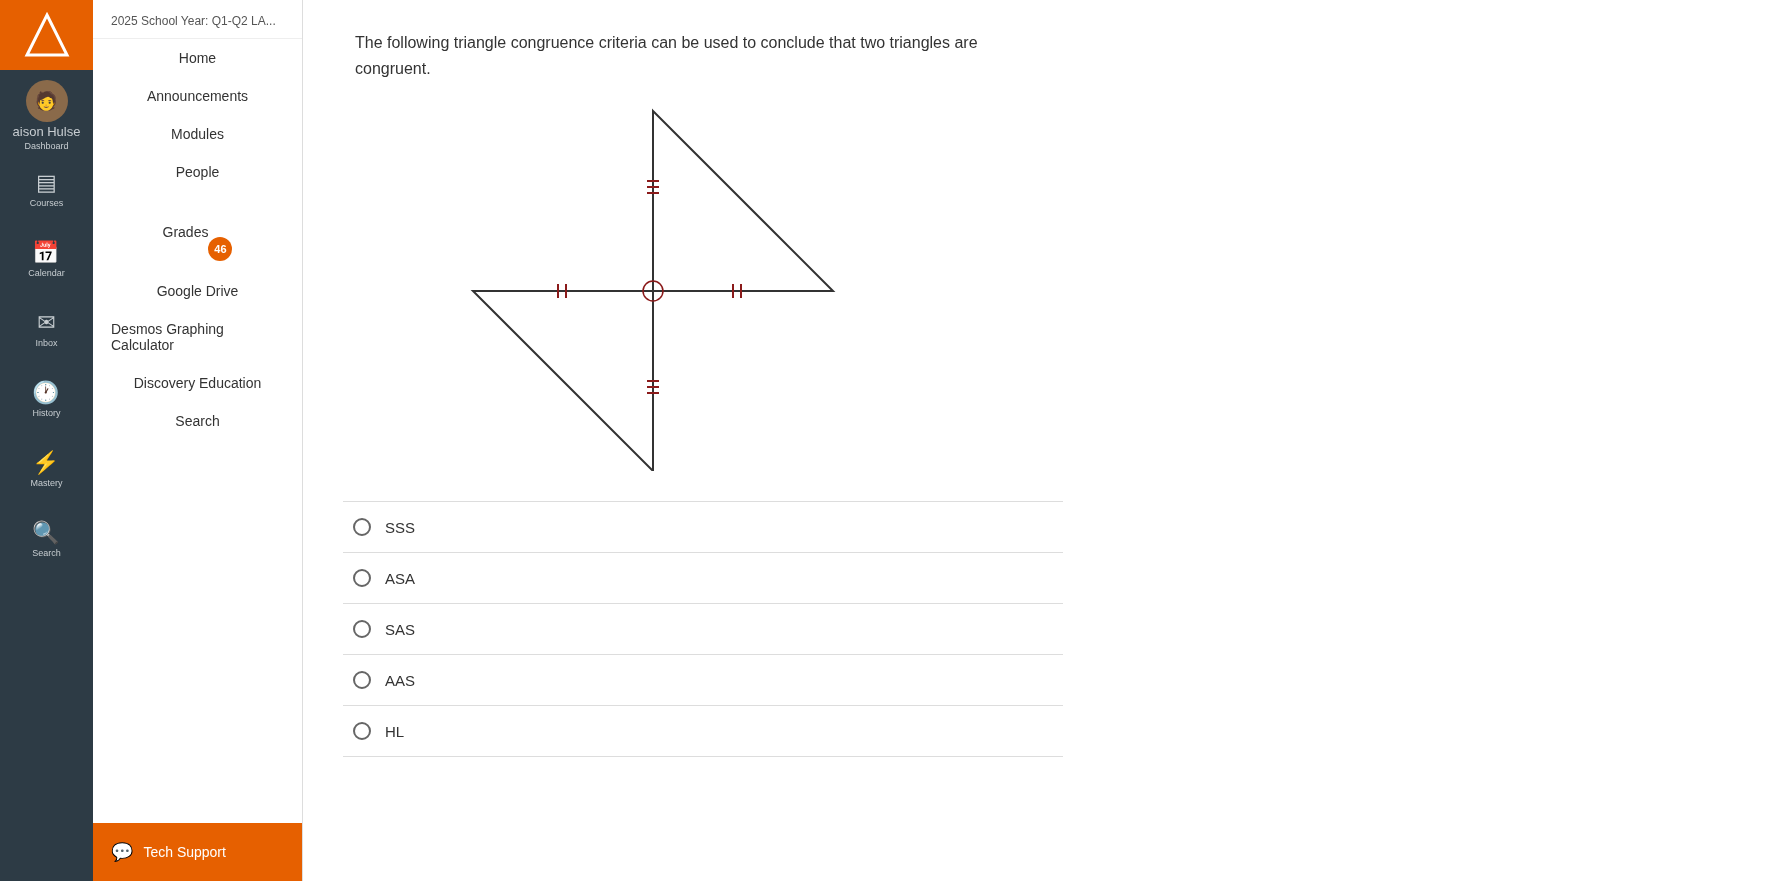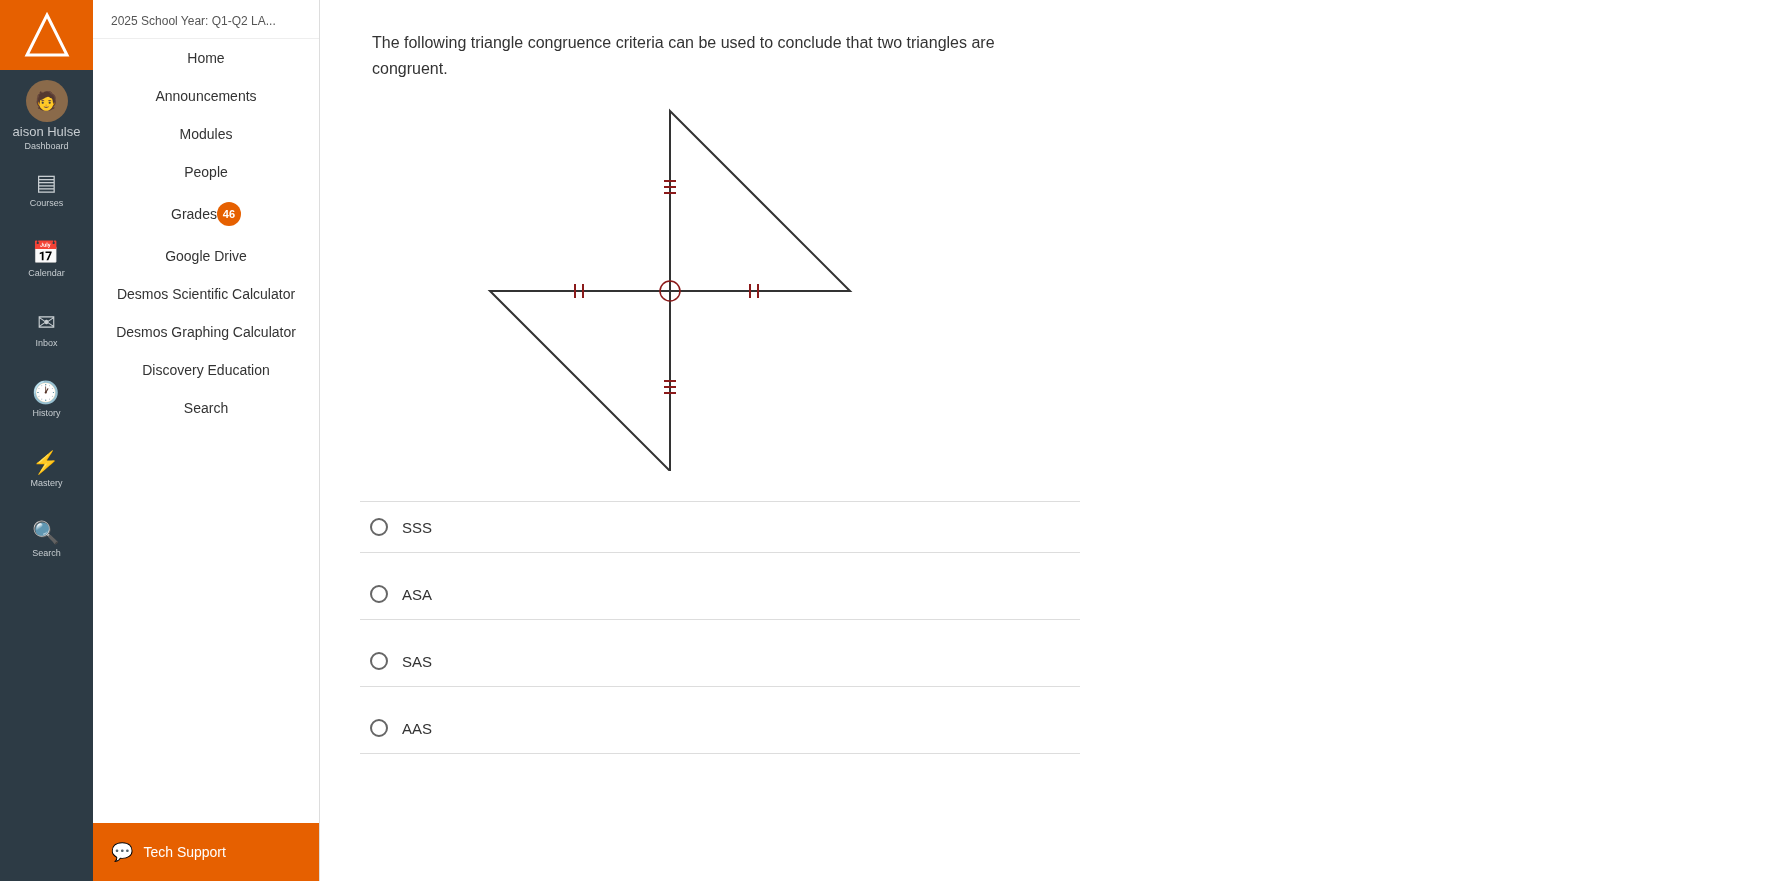--- a/index.html
+++ b/index.html
@@ -56,21 +56,21 @@
     }
 
     .nav-item-label {
       font-size: 9px;
       text-align: center;
       color: #c7cdd1;
     }
 
     
     .sidebar-menu {
-      width: 227px;
+      width: 210px;
       background: #fff;
       border-right: 1px solid #ddd;
       display: flex;
       flex-direction: column;
       flex-shrink: 0;
       position: relative;
       height: 881px;
     }
 
     .school-year {
@@ -94,20 +94,21 @@
       background: #e66000;
       color: white;
       border-radius: 50%;
       width: 24px;
       height: 24px;
       display: flex;
       align-items: center;
       justify-content: center;
       font-size: 11px;
       font-weight: bold;
+      margin-top: 35px;
     }
 
     .tech-support-btn {
       position: absolute;
       bottom: 0;
       left: 0;
       right: 0;
       background: #e66000;
       color: white;
       padding: 18px;
@@ -138,21 +139,21 @@
 
     .triangle-diagram {
       width: 500px;
       height: 380px;
       margin: 0 0 20px 0;
     }
 
     .answer-options {
       display: flex;
       flex-direction: column;
-      gap: 16px;
+      gap: 0;
       max-width: 720px;
       border-top: 1px solid #ddd;
     }
 
     .answer-option {
       display: flex;
       align-items: center;
       gap: 14px;
       padding: 16px 10px;
       border-bottom: 1px solid #ddd;
@@ -259,23 +260,20 @@
     <span>People</span>
   </div>
   <div class="menu-item">
     <span>Grades</span>
     <span class="badge">46</span>
   </div>
   <div class="menu-item">
     <span>Google Drive</span>
   </div>
   <div class="menu-item">
-    <span>Desmos Scientific Calculator</span>
-  </div>
-  <div class="menu-item">
     <span>Desmos Graphing Calculator</span>
   </div>
   <div class="menu-item">
     <span>Discovery Education</span>
   </div>
   <div class="menu-item">
     <span>Search</span>
   </div>
 
   <div class="tech-support-btn">
@@ -322,14 +320,18 @@
       <span>ASA</span>
     </div>
     <div class="answer-option">
       <div class="radio-circle"></div>
       <span>SAS</span>
     </div>
     <div class="answer-option">
       <div class="radio-circle"></div>
       <span>AAS</span>
     </div>
+    <div class="answer-option">
+      <div class="radio-circle"></div>
+      <span>HL</span>
+    </div>
   </div>
 </div>
 
 </body></html>

